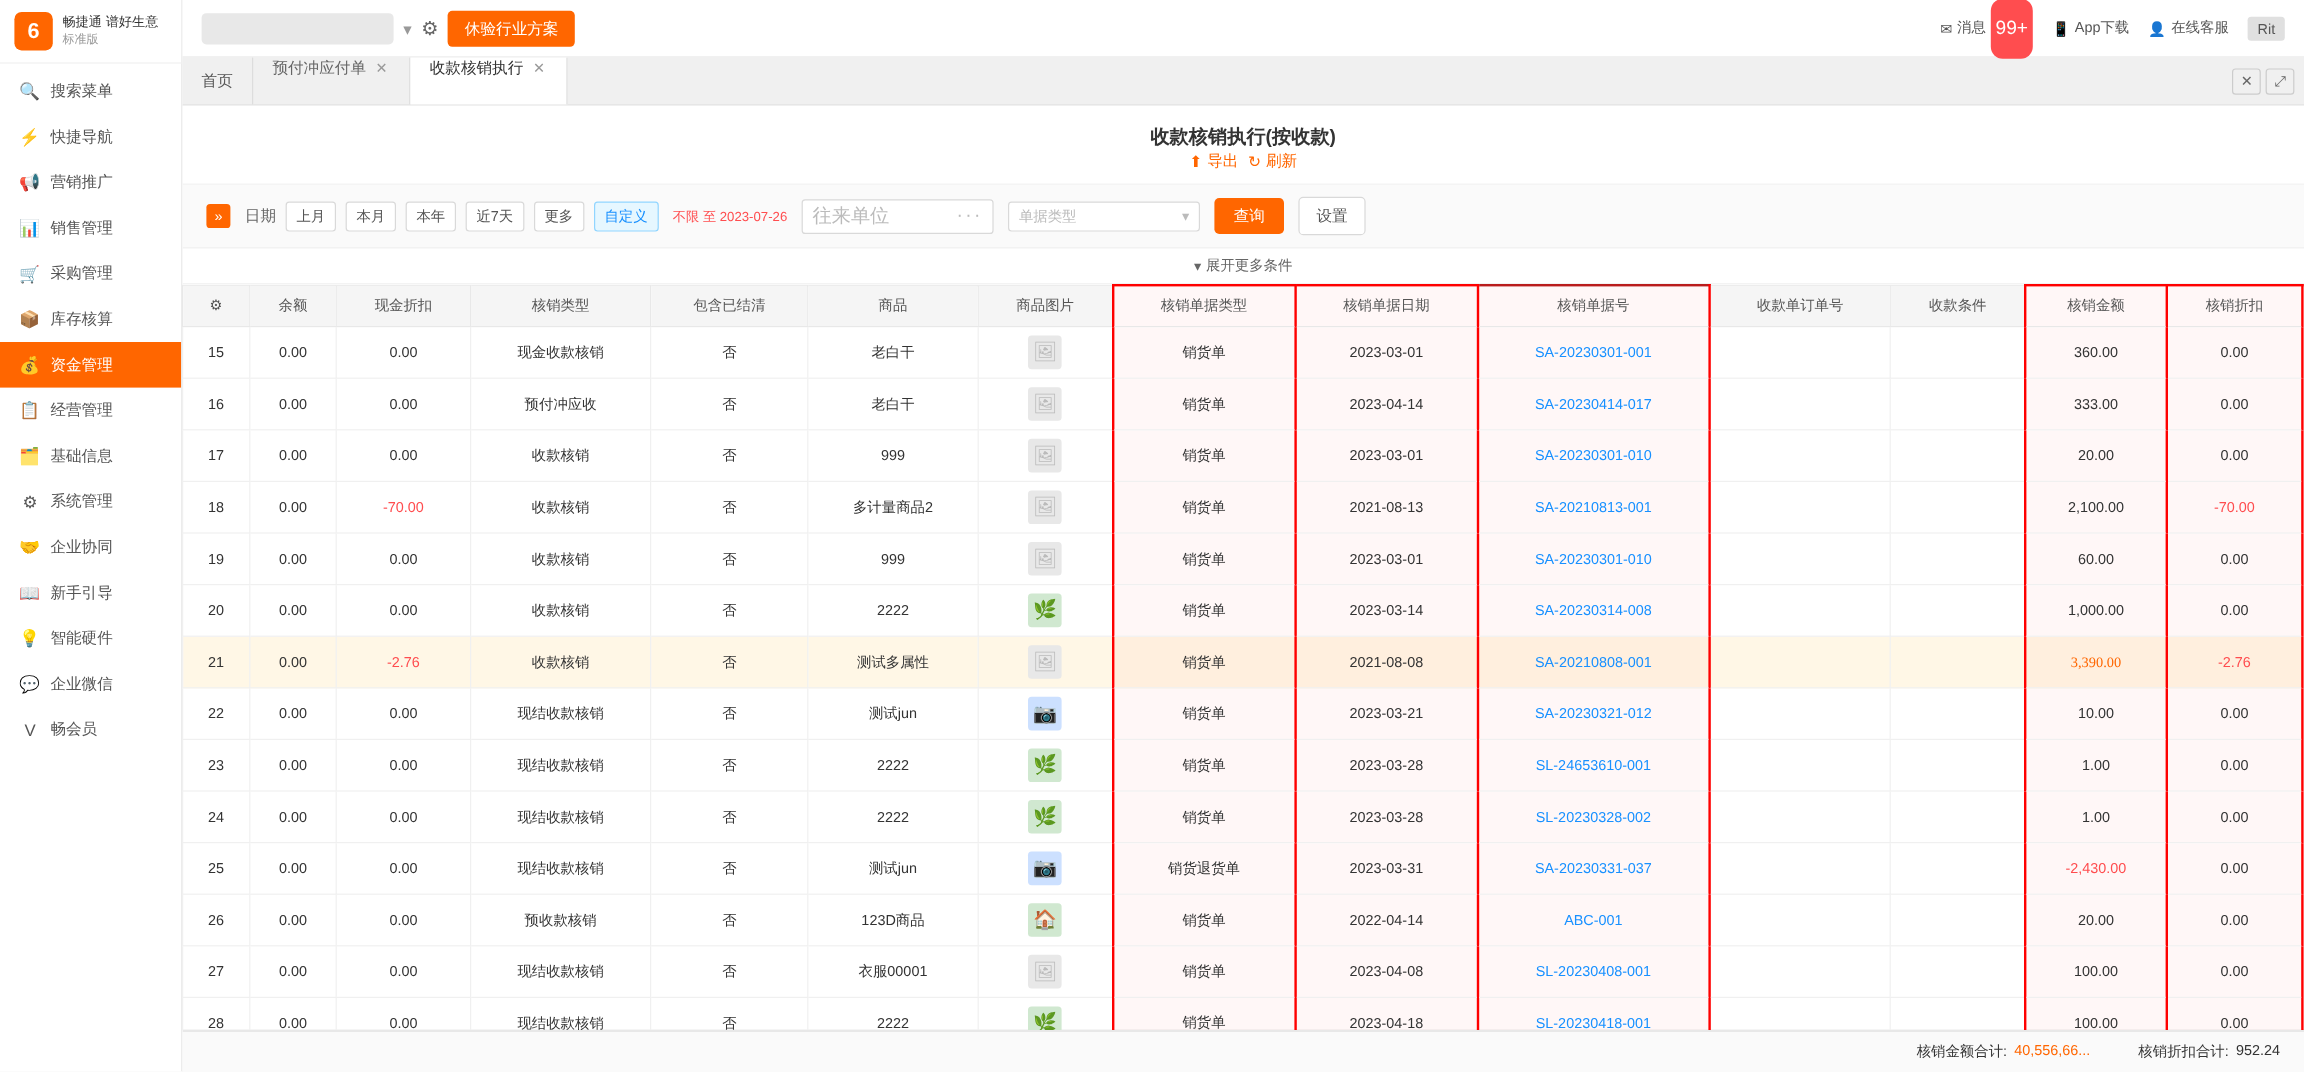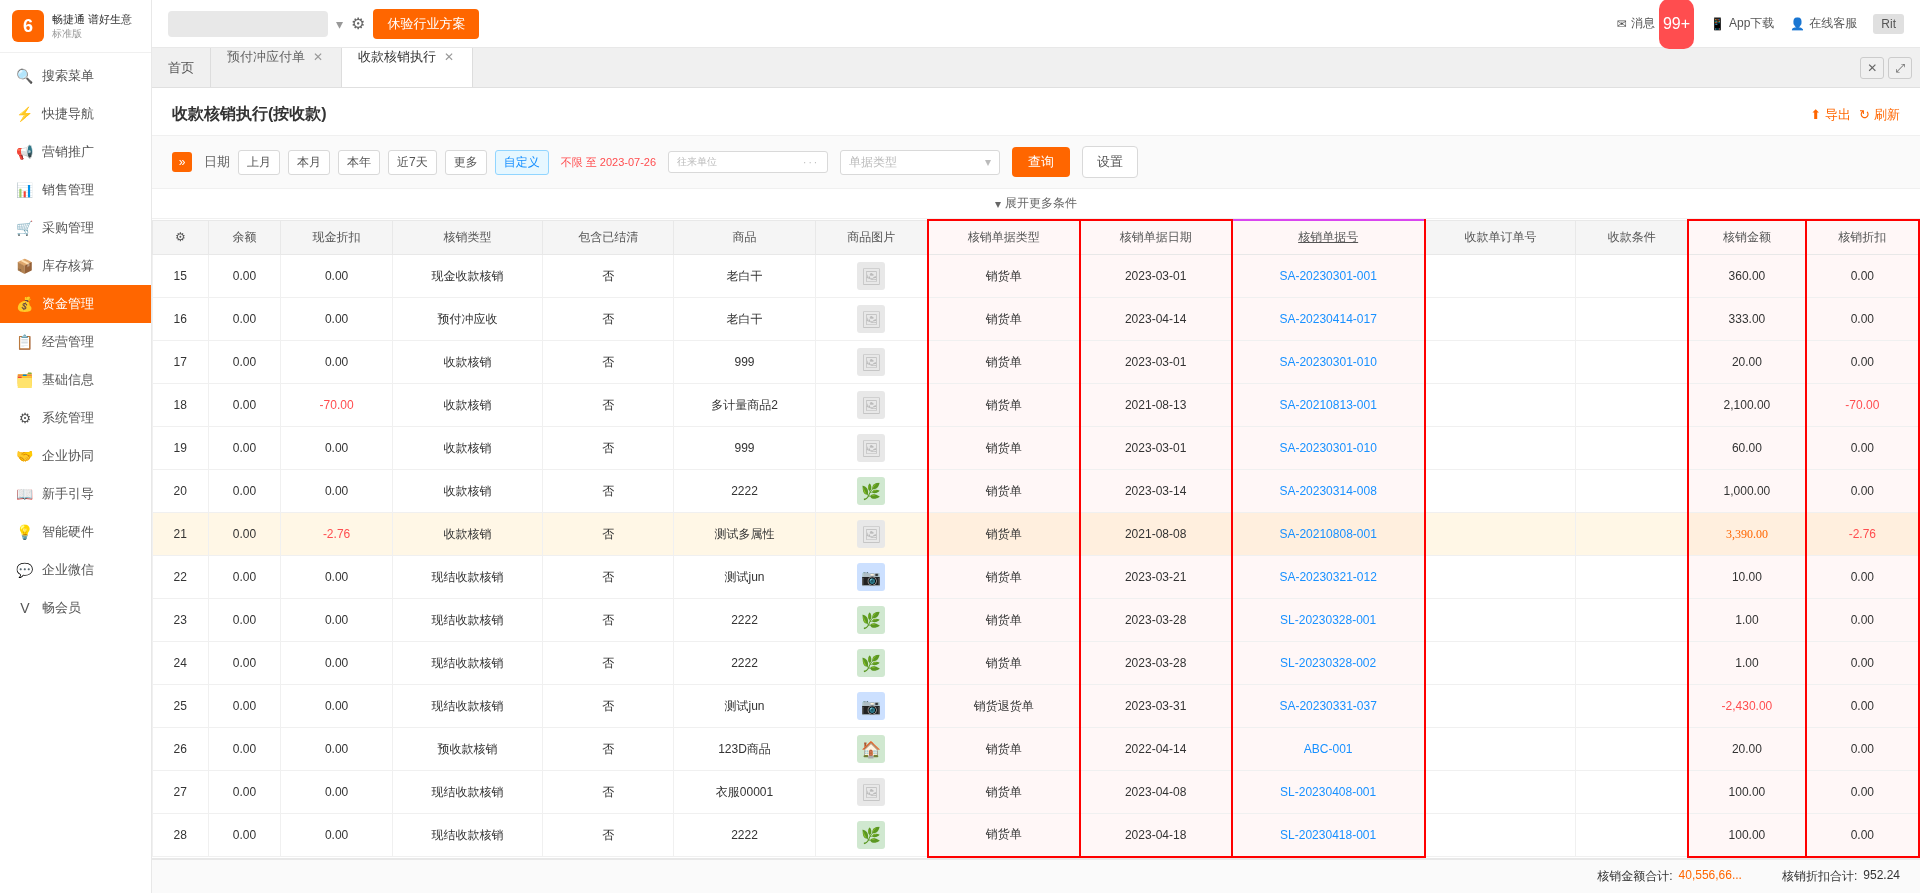--- a/index.html
+++ b/index.html
@@ -32,32 +32,32 @@
     .tabbar { height: 40px; background: #f0f0f0; display: flex; align-items: center; border-bottom: 1px solid #e0e0e0; }
     .tab { display: flex; gap: 6px; padding: 0 16px; height: 100%; cursor: pointer; font-size: 13px; color: #666; border-right: 1px solid #ddd; position: relative; }
     .tab.active { background: #fff; color: #333; font-weight: 500; }
     .tab .tab-close { color: #999; font-size: 12px; cursor: pointer; padding: 2px; }
     .tab-home { padding: 0 16px; height: 100%; display: flex; align-items: center; color: #555; font-size: 13px; cursor: pointer; border-right: 1px solid #ddd; }
     .tabbar-actions { margin-left: auto; display: flex; gap: 4px; padding-right: 8px; }
     .tabbar-action-btn { background: none; border: 1px solid #ccc; border-radius: 3px; padding: 3px 6px; cursor: pointer; font-size: 12px; color: #666; }
 
     
     .page-content { flex: 1; background: #fff; overflow: hidden; display: flex; flex-direction: column; }
-    .page-header { padding: 16px 20px 10px; display: flex; align-items: center; justify-content: space-between; border-bottom: 1px solid #f0f0f0; }
+    .page-header { padding: 16px 20px 10px; display: flex; align-items: center; justify-content: space-between; border-bottom: 1px solid #f0f0f0; flex-direction: column; }
     .page-title { font-size: 16px; font-weight: 600; color: #333; }
     .page-actions { display: flex; gap: 8px; }
     .action-btn { display: flex; align-items: center; gap: 4px; color: #ff6600; font-size: 13px; cursor: pointer; border: none; background: none; }
 
     
     .filter-bar { padding: 10px 20px; background: #fafafa; border-bottom: 1px solid #f0f0f0; display: flex; align-items: center; gap: 12px; flex-wrap: wrap; }
     .filter-section { display: flex; align-items: center; gap: 8px; }
     .filter-label { color: #666; font-size: 13px; white-space: nowrap; }
     .filter-btn { border: 1px solid #d9d9d9; background: #fff; padding: 3px 8px; border-radius: 3px; cursor: pointer; font-size: 12px; color: #555; }
     .filter-custom { background: #e6f7ff; color: #1890ff; border: 1px solid #91d5ff; padding: 3px 8px; border-radius: 3px; font-size: 12px; }
-    .filter-input-wrap { display: flex; align-items: center; border: 1px solid #d9d9d9; border-radius: 3px; background: #fff; padding: 3px 8px; min-width: 160px; font-size: 10px; color: #999; }
+    .filter-input-wrap { display: flex; align-items: center; border: 1px solid #d9d9d9; border-radius: 3px; background: #fff; padding: 3px 8px; min-width: 160px; font-size: 16px; color: #999; }
     .filter-select-wrap { display: flex; align-items: center; border: 1px solid #d9d9d9; border-radius: 3px; background: #fff; padding: 3px 8px; min-width: 160px; font-size: 12px; color: #999; }
     .btn-query { background: #ff6600; color: white; border: none; border-radius: 4px; padding: 6px 16px; font-size: 13px; cursor: pointer; }
     .btn-settings { background: #fff; color: #555; border: 1px solid #d9d9d9; border-radius: 4px; padding: 6px 14px; font-size: 13px; cursor: pointer; }
     .expand-row { padding: 6px 20px; display: flex; justify-content: center; border-bottom: 1px solid #f0f0f0; }
     .expand-btn { display: flex; align-items: center; gap: 4px; color: #666; font-size: 12px; cursor: pointer; background: none; border: none; }
 
     
     .table-wrap { flex: 1; overflow: auto; }
     table { width: 100%; border-collapse: collapse; font-size: 12px; }
     thead th { background: #f5f5f5; border: 1px solid #e8e8e8; padding: 8px 10px; text-align: center; font-weight: 500; color: #555; white-space: nowrap; position: sticky; top: 0; z-index: 2; }
@@ -75,21 +75,21 @@
     .total-item { display: flex; gap: 6px; }
     .total-val { font-weight: 500; }
     .total-val.orange { color: #ff6600; }
 
     
     th.col-type, td.col-type { border-left: 2px solid #ff0000; border-right: 2px solid #ff0000; background-color: rgba(255,0,0,0.03); }
     th.col-type { border-top: 2px solid #ff0000; }
     th.col-date, td.col-date { border-left: 2px solid #ff0000; border-right: 2px solid #ff0000; background-color: rgba(255,0,0,0.03); }
     th.col-date { border-top: 2px solid #ff0000; }
     th.col-no, td.col-no { border-left: 2px solid #ff0000; border-right: 2px solid #ff0000; background-color: rgba(255,0,0,0.03); }
-    th.col-no { border-top: 2px solid #d946ef; text-decoration: underline; }
+    th.col-no { border-top: 2px solid #b91c1c; }
     th.col-amount, td.col-amount { border-left: 2px solid #ff0000; border-right: 2px solid #ff0000; background-color: rgba(255,0,0,0.03); }
     th.col-amount { border-top: 2px solid #ff0000; }
     th.col-discount, td.col-discount { border-left: 2px solid #ff0000; border-right: 2px solid #ff0000; background-color: rgba(255,0,0,0.03); }
     th.col-discount { border-top: 2px solid #ff0000; }
 
     
     tr:last-child td.col-type, tr:last-child td.col-date, tr:last-child td.col-no, tr:last-child td.col-amount, tr:last-child td.col-discount { border-bottom: 2px solid #ff0000; }
 
     .scrollbar-track { height: 8px; background: #f0f0f0; border-top: 1px solid #e0e0e0; }
 
@@ -437,21 +437,21 @@
       <td>0.00</td>
       <td class="">0.00</td>
       <td>现结收款核销</td>
       <td>否</td>
       <td>2222</td>
       <td>
                 <div class="img-placeholder has-img">🌿</div>
               </td>
       <td class="col-type">销货单</td>
       <td class="col-date">2023-03-28</td>
-      <td class="col-no"><a class="td-link">SL-20230328-001</a></td>
+      <td class="col-no"><a class="td-link">SL-24653610-001</a></td>
       <td></td>
       <td></td>
       <td class="col-amount ">1.00</td>
       <td class="col-discount ">0.00</td>
     </tr>
             <tr>
       <td>24</td>
       <td>0.00</td>
       <td class="">0.00</td>
       <td>现结收款核销</td>

